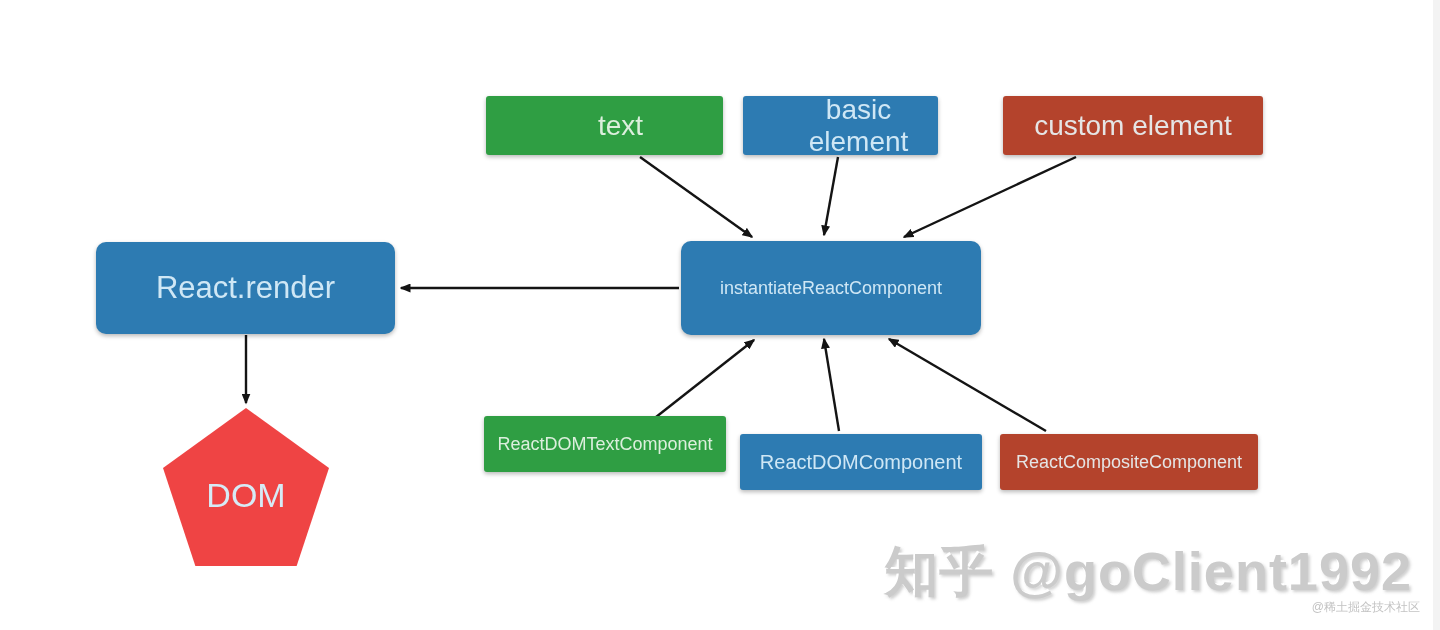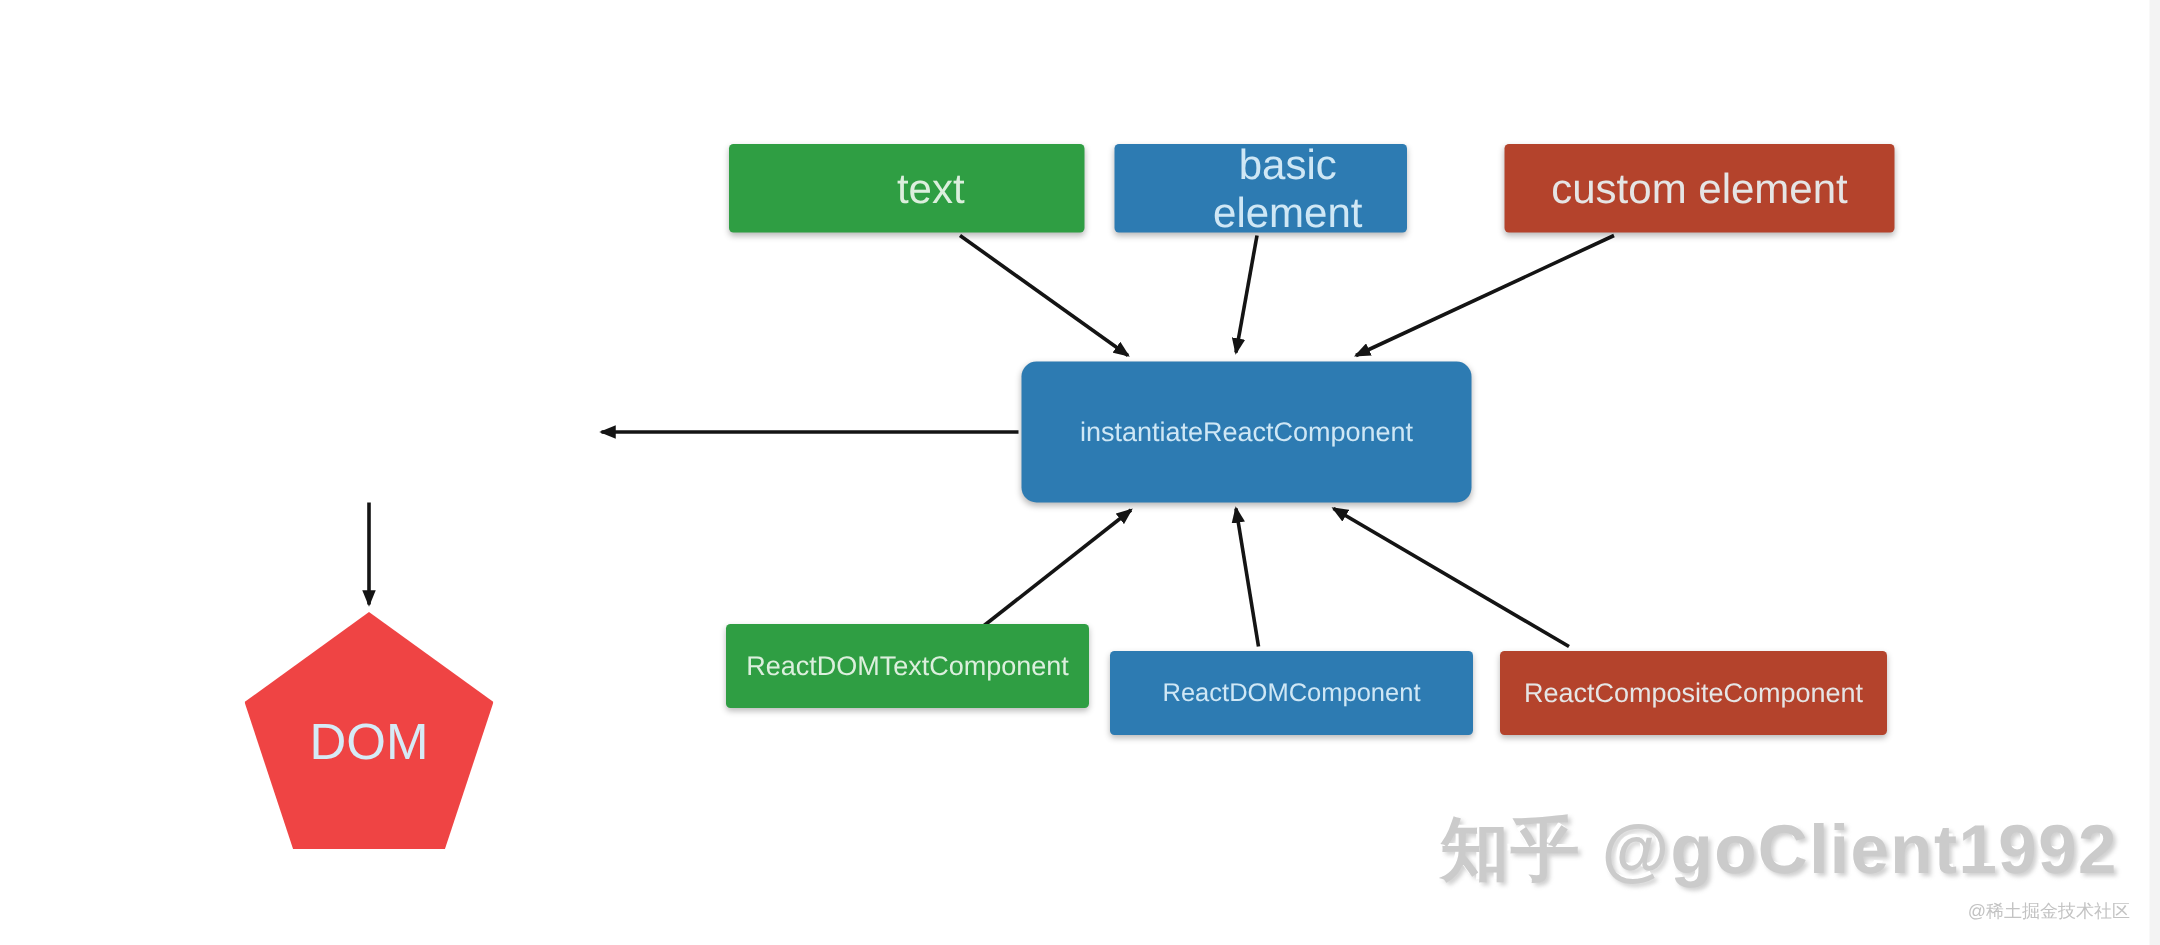--- a/index.html
+++ b/index.html
@@ -48,40 +48,40 @@
   .n-text           { left: 486px; top: 96px;  width: 237px; height: 59px; font-size: 28px; padding-left: 32px; }
   .n-basic-element  { left: 743px; top: 96px;  width: 195px; height: 59px; font-size: 28px; padding-left: 36px; }
   .n-custom-element { left: 1003px; top: 96px; width: 260px; height: 59px; font-size: 28px; }
 
   
   .n-instantiate    { left: 681px; top: 241px; width: 300px; height: 94px; font-size: 18px; text-align: center; }
   .n-react-render   { left: 96px;  top: 242px; width: 299px; height: 92px; font-size: 31px; }
 
   
   .n-rdtc { left: 484px;  top: 416px; width: 242px; height: 56px; font-size: 18px; }
-  .n-rdc  { left: 740px;  top: 434px; width: 242px; height: 56px; font-size: 17px; }
+  .n-rdc  { left: 740px;  top: 434px; width: 242px; height: 56px; font-size: 20px; }
   .n-rcc  { left: 1000px; top: 434px; width: 258px; height: 56px; font-size: 18px; }
 
   
   .n-dom {
     left: 163px; top: 408px;
     width: 166px; height: 158px;
     background: #ef4444;
     color: #d6ebf6;
     font-size: 34px;
     clip-path: polygon(50% 0%, 100% 38%, 80.5% 100%, 19.5% 100%, 0% 38%);
     box-shadow: none;
     padding-top: 16px;
   }
 
   
   .watermark-main {
     position: absolute;
     right: 28px; top: 536px;
-    font-size: 46px;
+    font-size: 54px;
     font-weight: bold;
     letter-spacing: 1px;
     color: #cbcbcb;
     text-shadow: -2px -2px 0 #ffffff, 2px 2px 3px rgba(150,150,150,0.45);
     white-space: nowrap;
   }
   .watermark-sub {
     position: absolute;
     right: 20px; top: 599px;
     font-size: 12px;
@@ -120,20 +120,23 @@
   <div class="node rect blue n-basic-element">
     <span>basic element</span>
   </div>
   <div class="node rect red n-custom-element">
     <span>custom element</span>
   </div>
 
   <div class="node round blue n-instantiate">
     <span>instantiateReactComponent</span>
   </div>
+  <div class="node round blue n-react-render">
+    <span>React.render</span>
+  </div>
 
   <div class="node n-dom">
     <span>DOM</span>
   </div>
 
   <div class="node rect green n-rdtc">
     <span>ReactDOMTextComponent</span>
   </div>
   <div class="node rect blue n-rdc">
     <span>ReactDOMComponent</span>

